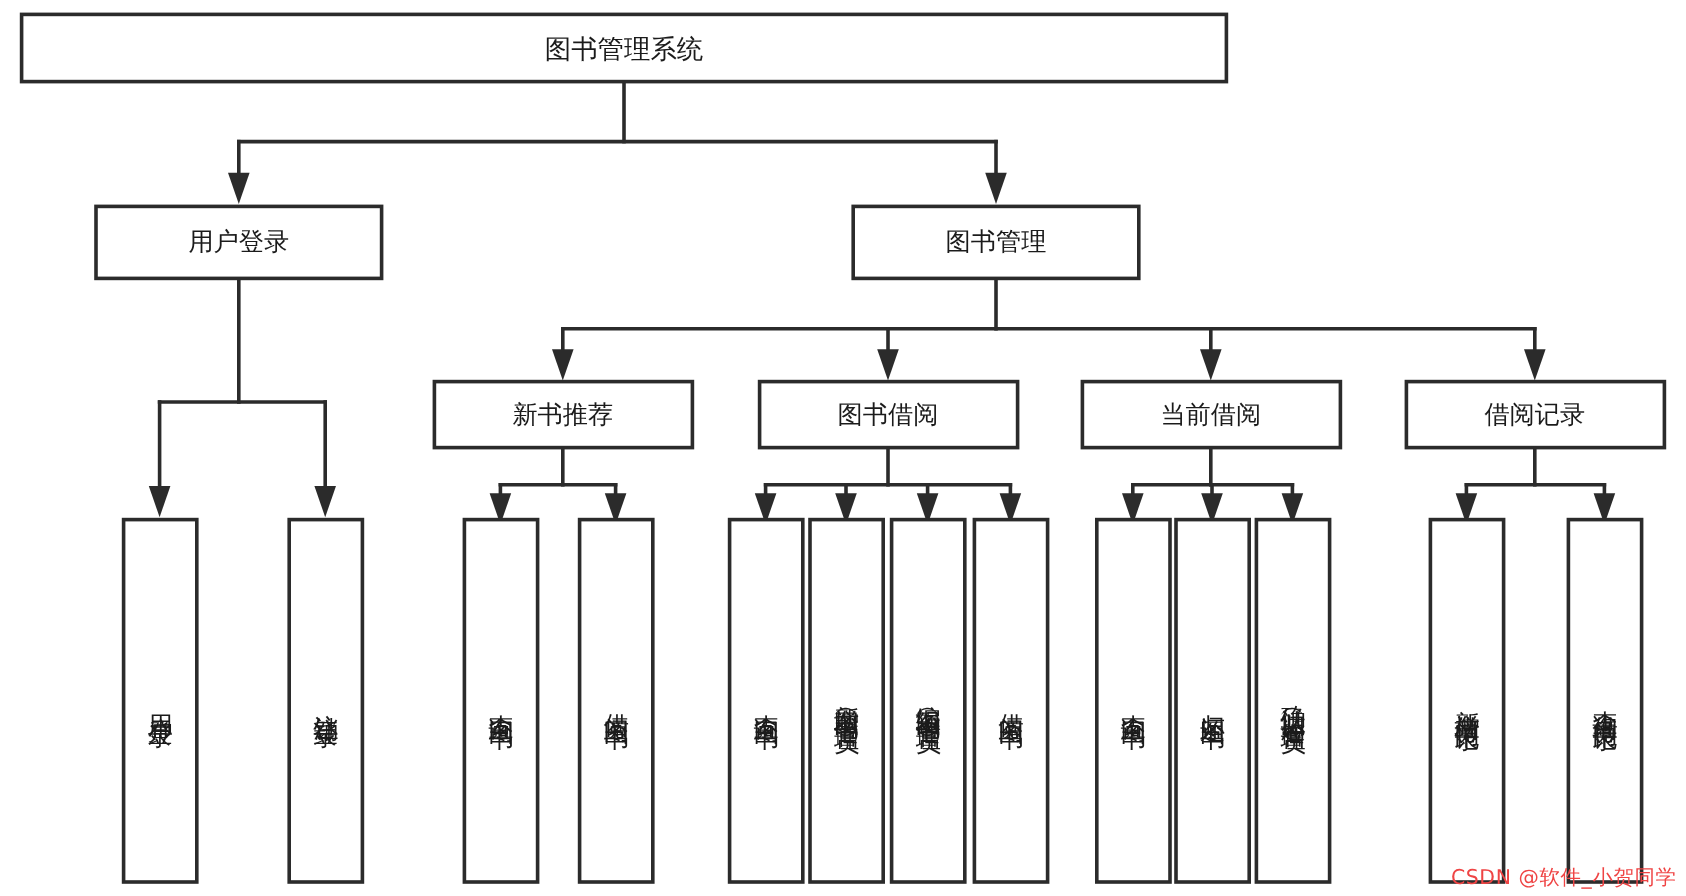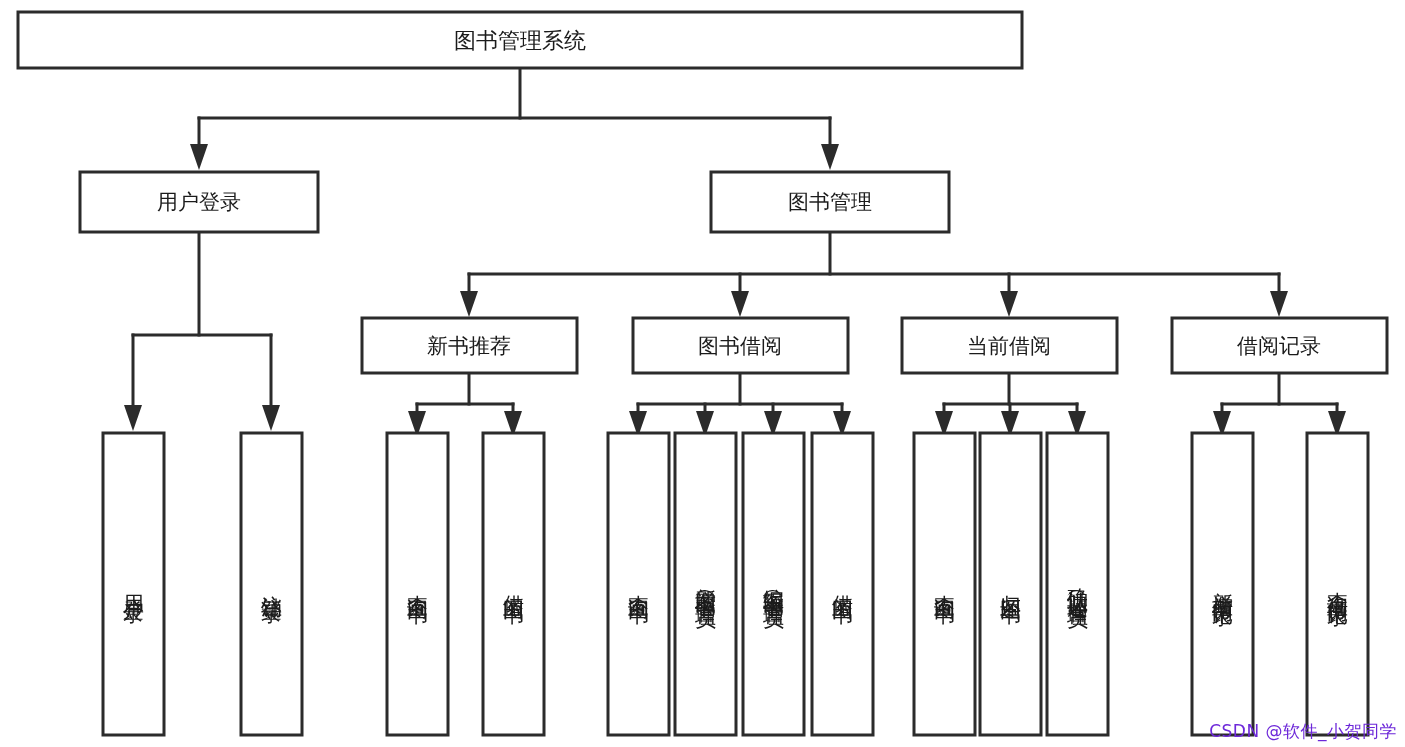--- a/index.html
+++ b/index.html
@@ -44,21 +44,21 @@
     display:flex;
     align-items:center;
     justify-content:center;
     pointer-events:none;
   }
   .watermark{
     position:absolute;
     right:8px;
     bottom:4px;
     font-size:17px;
-    color:#6d28d9;
+    color:#ef4444;
     font-family:"DejaVu Sans","Liberation Sans",sans-serif;
     letter-spacing:0.5px;
     white-space:nowrap;
   }
 </style>
 </head>
 <body>
 
 <div id="diagram-root">
 

